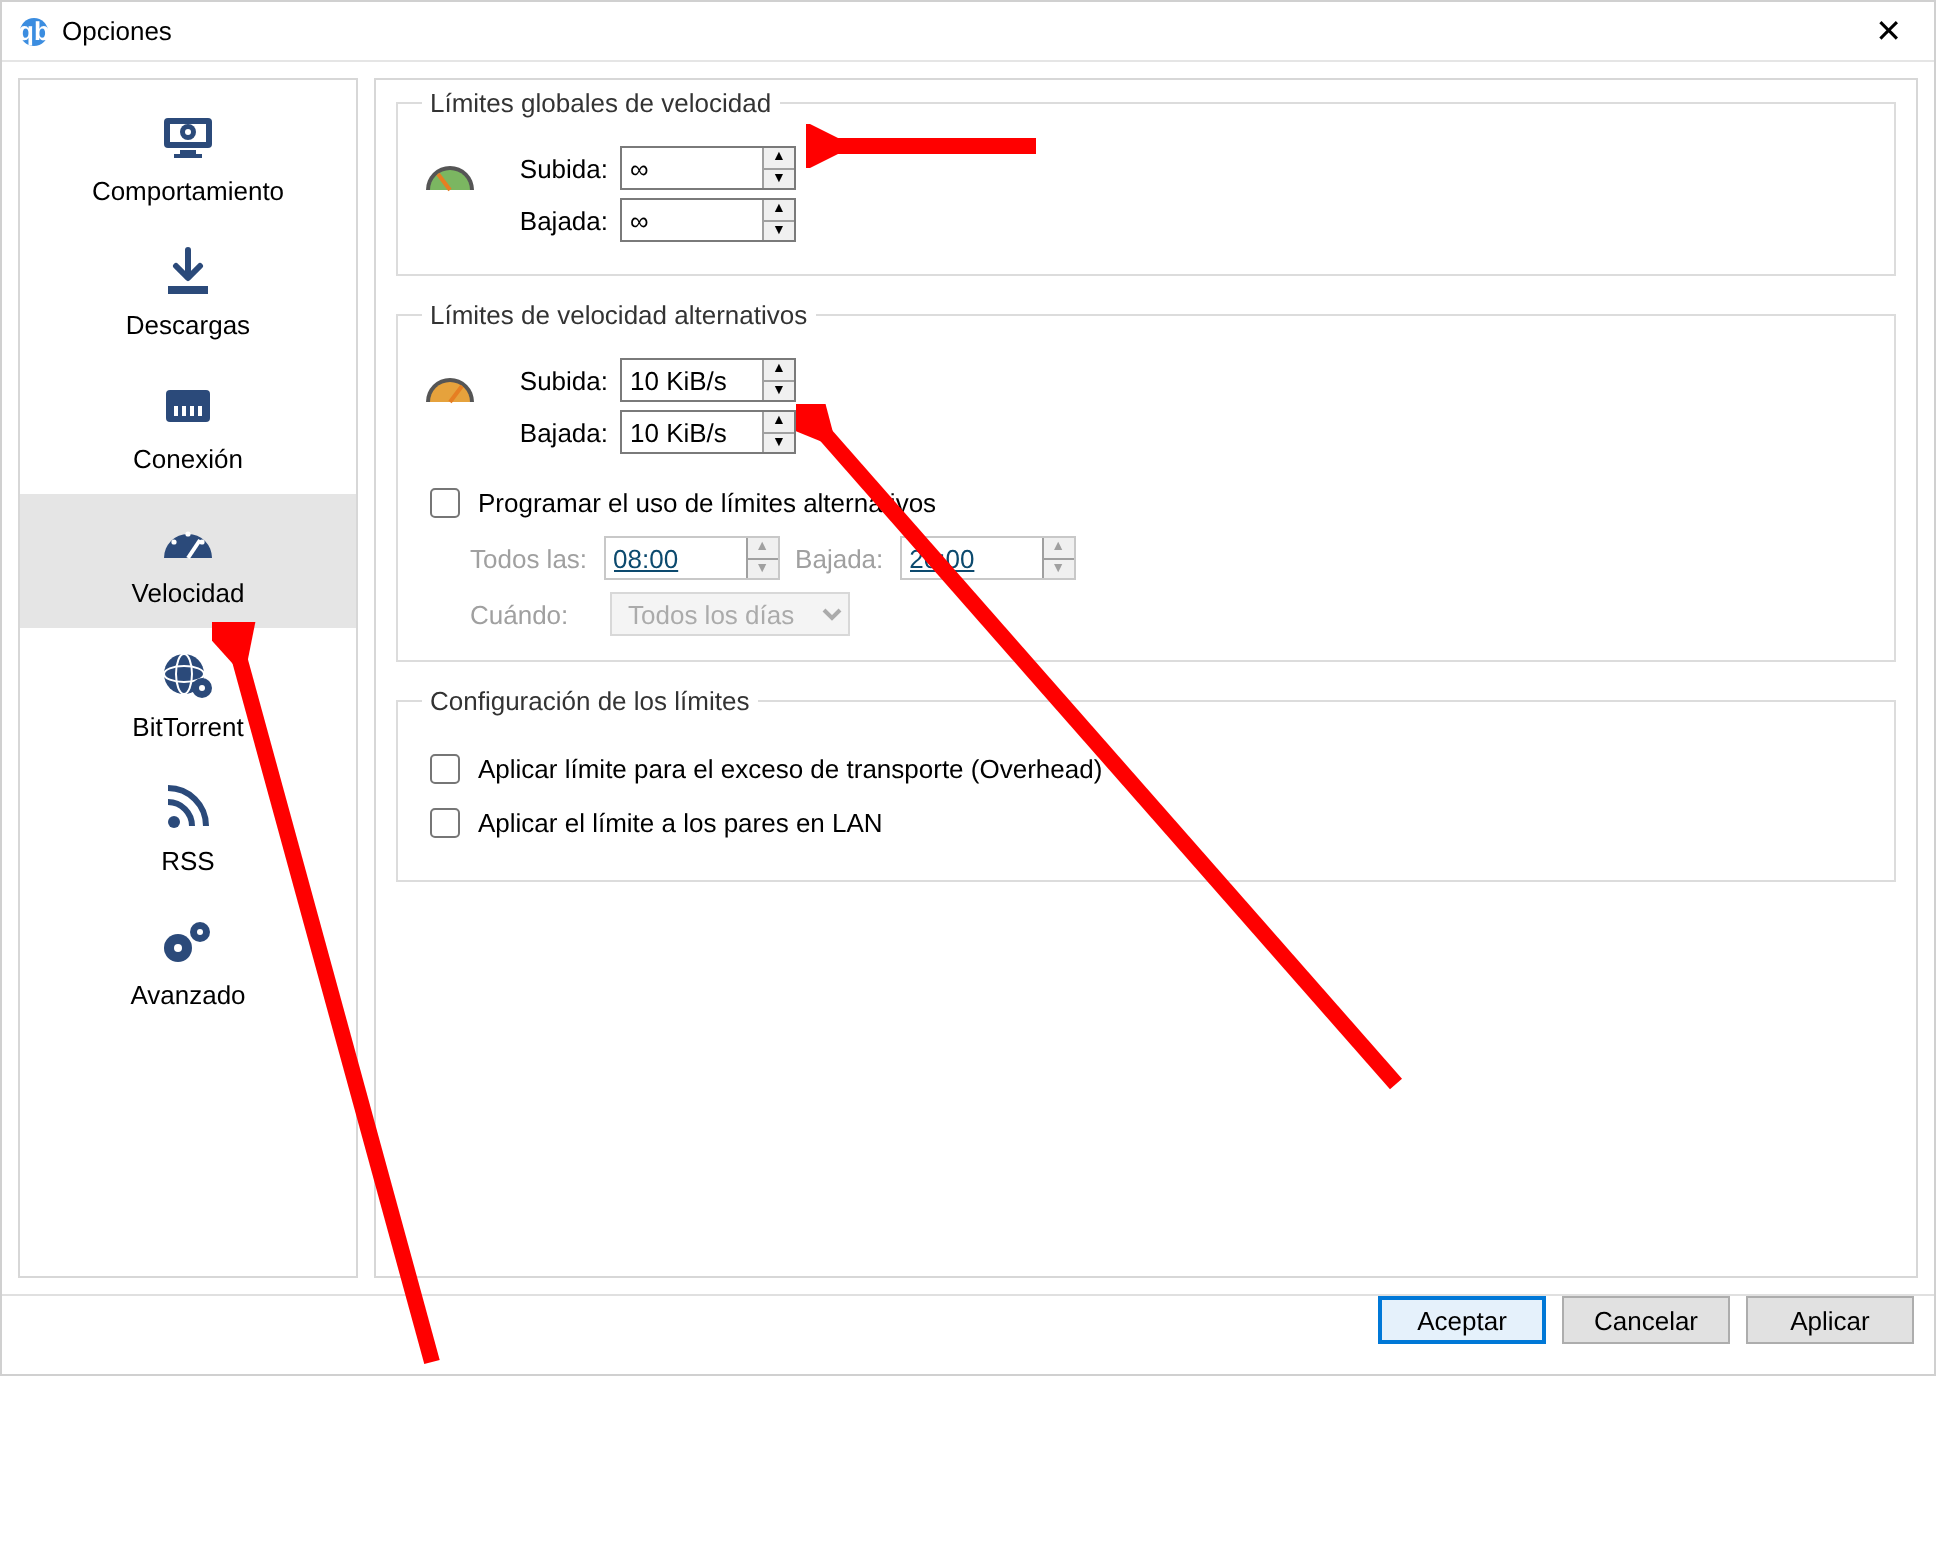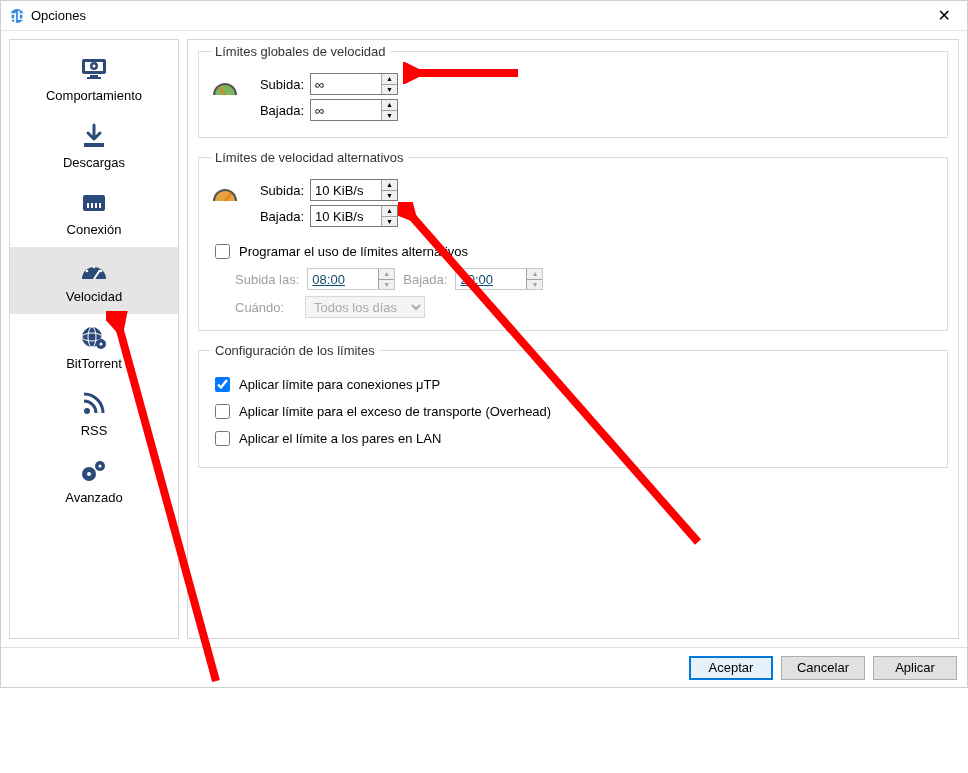--- a/index.html
+++ b/index.html
@@ -27,21 +27,21 @@
   .spin .arrows div { flex:1; display:flex; align-items:center; justify-content:center; font-size:7px; line-height:1; background:#f0f0f0; cursor:default; }
   .spin .arrows div:first-child { border-bottom:1px solid #a0a0a0; }
   .spin.disabled { border-color:#c8c8c8; }
   .spin.disabled input { color:#0c4a6e;text-decoration:underline; }
   .spin.disabled .arrows div { color:#a0a0a0; }
   .chk { display:flex; align-items:center; gap:6px; margin:6px 0; }
   .chk input { width:15px; height:15px; }
   .sched { margin-left:24px; display:flex; align-items:center; gap:8px; margin-top:6px; color:#a0a0a0; }
   select.disabled, .sched select { border:1px solid #c8c8c8; background:#f0f0f0; color:#888; height:22px; padding:0 4px; }
   .sched .lbl-d { }
-  .footer { height:40px; border-top:1px solid #e0e0e0; display:flex; align-items:center; justify-content:flex-end; padding:0 10px; gap:8px; }
+  .footer { height:40px; border-top:1px solid #e0e0e0; display:flex; align-items:flex-start; justify-content:flex-end; padding:0 10px; gap:8px; }
   button.btn { min-width:84px; height:24px; border:1px solid #adadad; background:#e1e1e1; cursor:default; }
   button.btn.primary { border:1px solid #0078d7; background:#e5f1fb; box-shadow:0 0 0 1px #0078d7 inset; }
   .arrow-ann { position:absolute; pointer-events:none; }
   .icon-col { color:#2b4a7a; }
 </style>
 </head>
 <body>
 
 <div class="window">
   <div class="titlebar">
@@ -218,21 +218,21 @@
             </div>
           </div>
         </div>
 
         <div class="chk" style="margin-top:10px;">
           <input type="checkbox" style="">
           <span>Programar el uso de límites alternativos</span>
         </div>
 
         <div class="sched">
-          <span class="lbl-d">Subida las:</span>
+          <span class="lbl-d">Todos las:</span>
           <div class="spin disabled">
             <input disabled="" value="08:00" style="">
             <div class="arrows">
                 <div>▲</div>
                 <div>▼</div>
               </div>
           </div>
           <span class="lbl-d">Bajada:</span>
           <div class="spin disabled">
             <input disabled="" value="20:00" style="">
@@ -245,24 +245,20 @@
         <div class="sched" style="margin-top:6px;">
           <span class="lbl-d" style="width:62px;">Cuándo:</span>
           <select class="disabled" disabled="" style="width:120px;">
             <option>Todos los días</option>
           </select>
         </div>
       </fieldset>
 
       <fieldset>
         <legend>Configuración de los límites</legend>
-        <div class="chk">
-          <input type="checkbox" checked="" style="">
-          <span>Aplicar límite para conexiones μTP</span>
-        </div>
         <div class="chk">
           <input type="checkbox" style="">
           <span>Aplicar límite para el exceso de transporte (Overhead)</span>
         </div>
         <div class="chk">
           <input type="checkbox" style="">
           <span>Aplicar el límite a los pares en LAN</span>
         </div>
       </fieldset>
 

